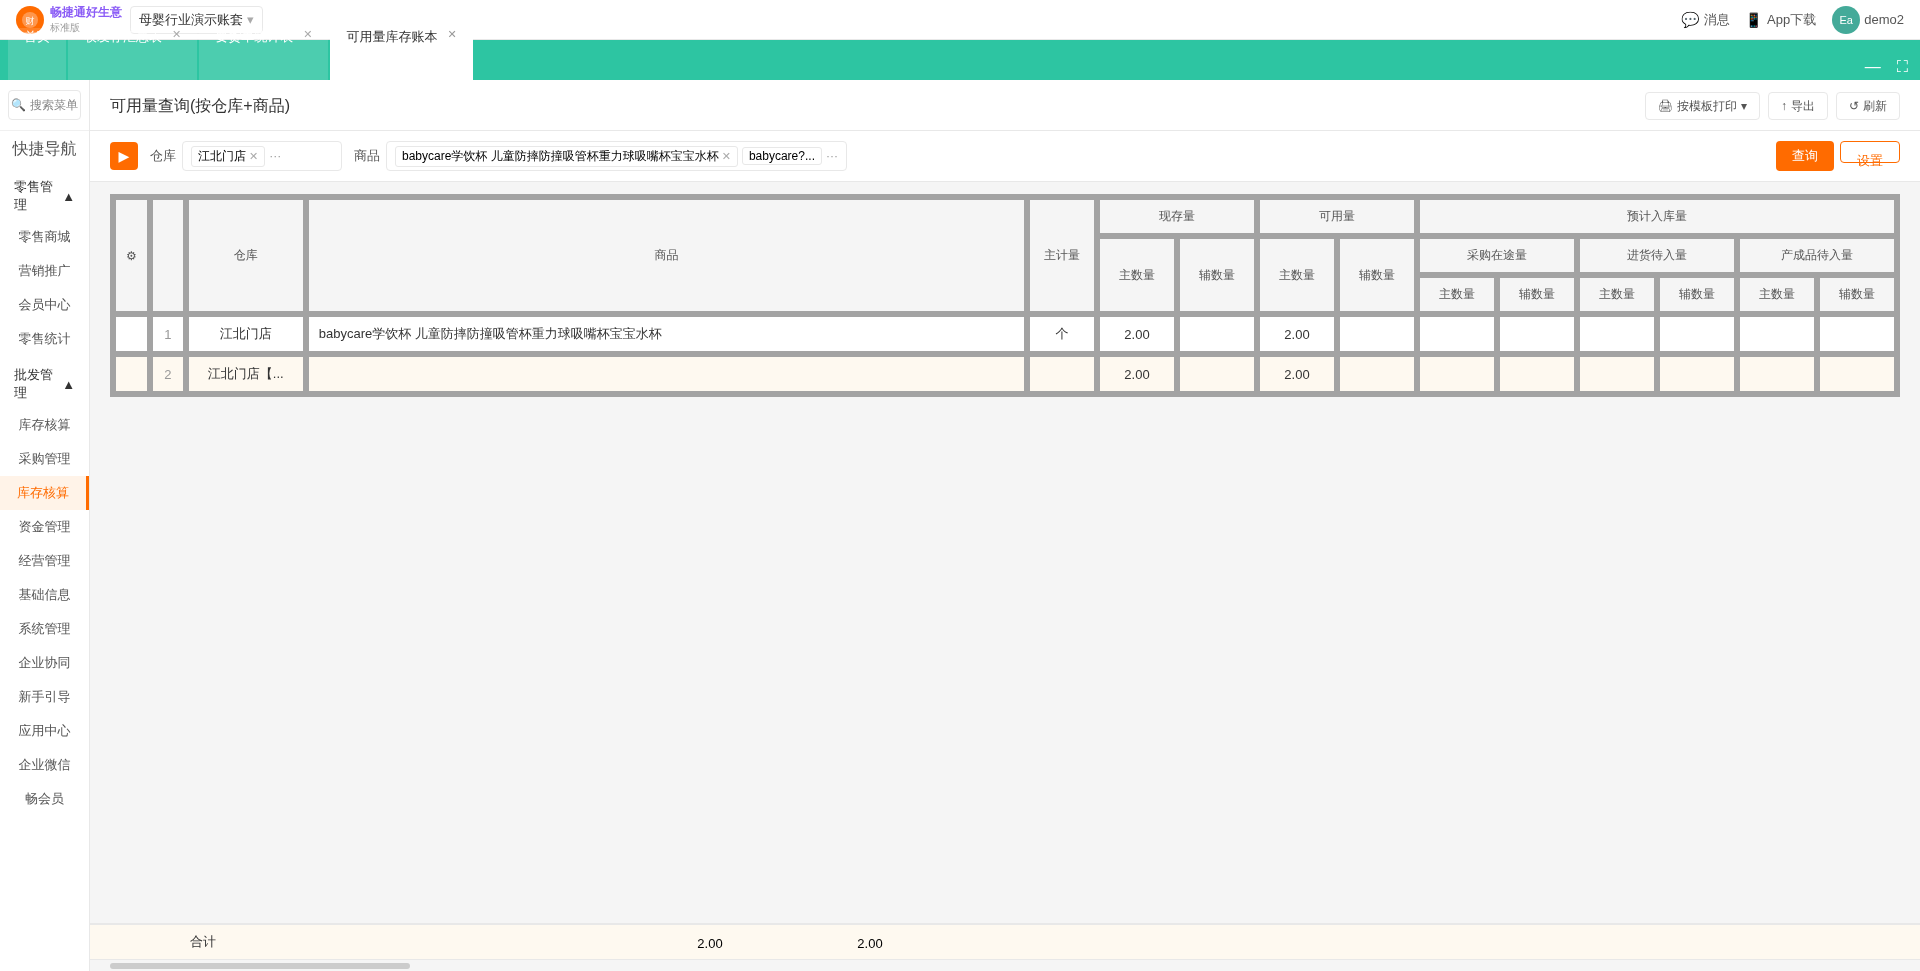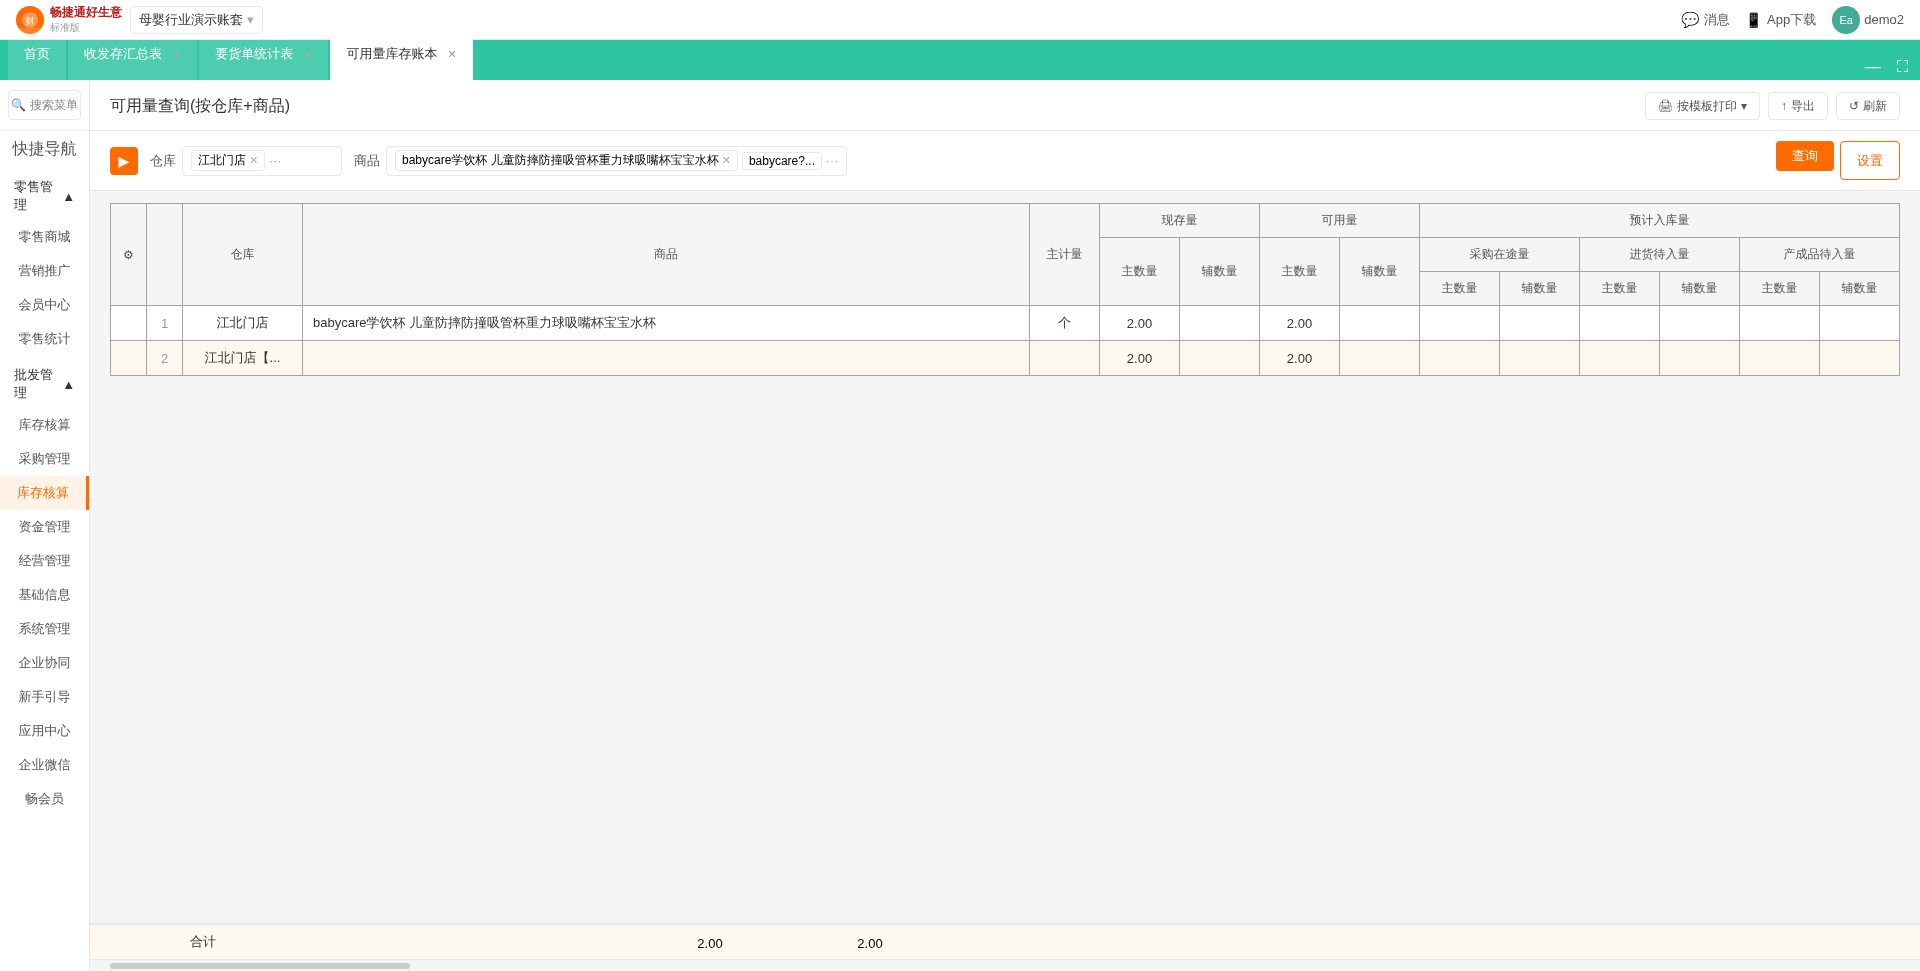--- a/index.html
+++ b/index.html
@@ -10,21 +10,21 @@
     .top-bar-left { display: flex; align-items: center; gap: 8px; }
     .logo-area { display: flex; align-items: center; gap: 6px; }
     .logo-icon { width: 28px; height: 28px; background: #ff6b00; border-radius: 50%; display: flex; align-items: center; justify-content: center; }
     .org-selector { display: flex; align-items: center; gap: 4px; font-size: 13px; color: #333; cursor: pointer; padding: 4px 8px; border: 1px solid #e8e8e8; border-radius: 4px; background: #fff; }
     .top-bar-right { display: flex; align-items: center; gap: 16px; }
     .top-bar-item { display: flex; align-items: center; gap: 4px; font-size: 13px; color: #555; cursor: pointer; }
     .avatar { width: 28px; height: 28px; border-radius: 50%; background: #4a9; display: flex; align-items: center; justify-content: center; color: #fff; font-size: 11px; }
 
     
     .nav-tabs { height: 40px; background: #2dc5a2; display: flex; align-items: flex-end; padding: 0 8px; flex-shrink: 0; gap: 2px; position: relative; }
-    .nav-tab { height: 52px; padding: 0 16px; display: flex; align-items: center; gap: 6px; font-size: 13px; color: #fff; cursor: pointer; border-radius: 4px 4px 0 0; background: rgba(255,255,255,0.15); white-space: nowrap; }
+    .nav-tab { height: 52px; padding: 0 16px; display: flex; gap: 6px; font-size: 13px; color: #fff; cursor: pointer; border-radius: 4px 4px 0 0; background: rgba(255,255,255,0.15); white-space: nowrap; }
     .nav-tab.active { background: #fff; color: #333; }
     .nav-tab .close-x { font-size: 11px; color: #aaa; cursor: pointer; margin-left: 4px; }
     .nav-tab.active .close-x { color: #999; }
     .nav-tabs-right { margin-left: auto; display: flex; align-items: center; gap: 8px; }
     .tab-action-btn { color: #fff; cursor: pointer; font-size: 16px; padding: 4px; }
 
     
     .main-layout { display: flex; flex: 1; overflow: hidden; }
 
     
@@ -48,26 +48,26 @@
     .filter-row { background: #fff; padding: 10px 20px; border-bottom: 1px solid #e8e8e8; display: flex; align-items: center; gap: 12px; flex-shrink: 0; }
     .filter-toggle { width: 28px; height: 28px; background: #ff6b00; border-radius: 4px; display: flex; align-items: center; justify-content: center; color: #fff; cursor: pointer; font-size: 14px; flex-shrink: 0; }
     .filter-group { display: flex; align-items: center; gap: 6px; }
     .filter-label { font-size: 13px; color: #555; white-space: nowrap; }
     .filter-input { height: 30px; border: 1px solid #e8e8e8; border-radius: 4px; padding: 0 8px; font-size: 12px; background: #fff; display: flex; align-items: center; min-width: 160px; gap: 4px; }
     .filter-tag { background: #fff; border: 1px solid #e8e8e8; border-radius: 3px; padding: 1px 6px; font-size: 12px; display: flex; align-items: center; gap: 3px; }
     .filter-tag .x { color: #aaa; cursor: pointer; font-size: 11px; }
     .filter-ellipsis { color: #999; font-size: 12px; cursor: pointer; }
     .filter-actions { margin-left: auto; display: flex; gap: 6px; }
     .btn-query { height: 30px; padding: 0 16px; background: #ff6b00; color: #fff; border: none; border-radius: 4px; font-size: 13px; cursor: pointer; }
-    .btn-settings { height: 39px; padding: 10px 16px; background: #fff; color: #ff6b00; border: 1px solid #ff6b00; border-radius: 4px; font-size: 13px; cursor: pointer; }
+    .btn-settings { height: 22px; padding: 10px 16px; background: #fff; color: #ff6b00; border: 1px solid #ff6b00; border-radius: 4px; font-size: 13px; cursor: pointer; }
 
     
     .table-container { flex: 1; overflow: auto; padding: 12px 20px; }
     .data-table { width: 100%; border-collapse: collapse; background: #fff; border: 1px solid #e8e8e8; font-size: 13px; }
-    .data-table th, .data-table td { border: 1px solid #a3a3a3; padding: 8px 10px; text-align: center; white-space: nowrap; }
+    .data-table th, .data-table td { border: 6px solid #a3a3a3; padding: 8px 10px; text-align: center; white-space: nowrap; }
     .data-table thead th { background: #f5f5f5; color: #555; font-weight: 500; font-size: 12px; }
     .data-table tbody td { color: #333; }
     .col-settings { width: 36px; }
 
     
     .table-footer { background: #fef9f0; border-top: 2px solid #e8e8e8; padding: 8px 20px; display: flex; align-items: flex-end; flex-shrink: 0; }
     .footer-label { font-size: 13px; color: #333; font-weight: 500; min-width: 160px; }
 
     
     .scroll-bar-area { height: 12px; background: #f5f5f5; border-top: 1px solid #e8e8e8; display: flex; align-items: center; padding: 0 20px; flex-shrink: 0; }
@@ -79,21 +79,21 @@
 <div class="top-bar">
   <div class="top-bar-left">
     <div class="logo-area">
       <div class="logo-icon">
         <svg width="18" height="18" viewBox="0 0 18 18">
             <circle cx="9" cy="9" r="8" fill="#fff" opacity="0.3"></circle>
             <text x="9" y="13" text-anchor="middle" fill="#fff" font-size="9">财</text>
           </svg>
       </div>
       <div>
-        <div style="font-size:12px;color:#b91c1c;font-weight:bold;font-family:Liberation Mono, monospace;">畅捷通好生意</div>
+        <div style="font-size:12px;color:#8b5cf6;font-weight:bold;font-family:Liberation Mono, monospace;">畅捷通好生意</div>
         <div style="font-size:10px;color:#999;">标准版</div>
       </div>
     </div>
     <div class="org-selector">
       <span>母婴行业演示账套</span>
       <span style="color:#aaa;">▾</span>
     </div>
   </div>
   <div class="top-bar-right">
     <div class="top-bar-item">

